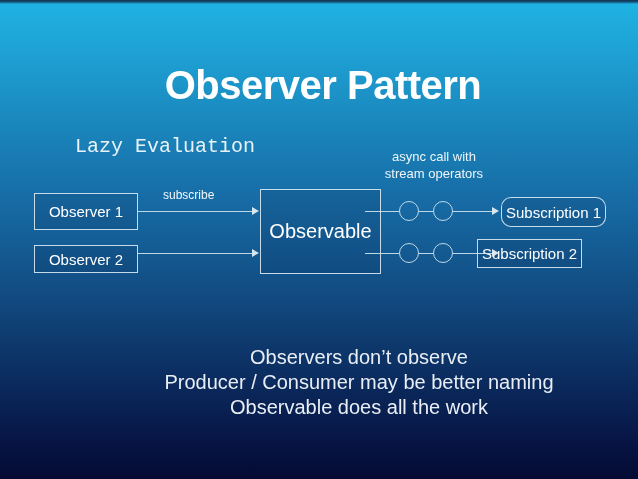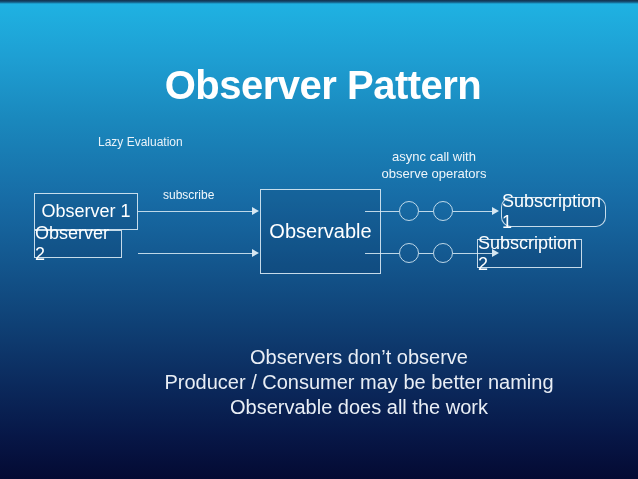--- a/index.html
+++ b/index.html
@@ -29,23 +29,24 @@
     position: absolute;
     left: 4px; top: 63px; width: 638px;
     text-align: center;
     font-size: 40px;
     font-weight: bold;
     letter-spacing: -0.5px;
     color: #ffffff;
   }
   .lazy-label {
     position: absolute;
-    left: 98px; top: 135px;
-    font-size: 12px;
+    left: 75px; top: 135px;
+    font-size: 20px;
     color: #e9f2f9;
+    font-family: Liberation Mono, monospace;
   }
   .subscribe-label {
     position: absolute;
     left: 163px; top: 188px;
     font-size: 12px;
     color: #f2f8fc;
   }
   .async-label {
     position: absolute;
     left: 366px; top: 148px; width: 136px;
@@ -56,24 +57,24 @@
   }
   .box {
     position: absolute;
     box-sizing: border-box;
     border: 1.5px solid rgba(223, 238, 247, 0.88);
     background: rgba(5, 32, 70, 0.13);
     color: #ffffff;
     display: flex;
     align-items: center;
     justify-content: center;
-    font-size: 18px;
+    font-size: 15px;
   }
   .box-observer-1    { left: 34px;  top: 193px; width: 104px; height: 37px; }
-  .box-observer-2    { left: 34px;  top: 230px; width: 88px; height: 28px; justify-content: flex-end; }
+  .box-observer-2    { left: 34px;  top: 245px; width: 104px; height: 28px; }
   .box-observable    { left: 260px; top: 189px; width: 121px; height: 85px; font-size: 20px; }
   .box-subscription-1{ left: 501px; top: 197px; width: 105px; height: 30px; border-radius: 10px; }
   .box-subscription-2{ left: 477px; top: 239px; width: 105px; height: 29px; }
   .hline {
     position: absolute;
     height: 1.5px;
     background: rgba(214, 232, 243, 0.88);
   }
   .arrow-head {
     position: absolute;
@@ -106,21 +107,21 @@
 <div class="slide">
 
   <div class="title">Observer Pattern</div>
 
   <div class="lazy-label">Lazy Evaluation</div>
 
   <div class="subscribe-label">subscribe</div>
 
   <div class="async-label">
     <div>async call with</div>
-    <div>observe operators</div>
+    <div>stream operators</div>
   </div>
 
   <div class="box box-observer-1">
     <span>Observer 1</span>
   </div>
   <div class="box box-observer-2">
     <span>Observer 2</span>
   </div>
 
   <div class="box box-observable">

